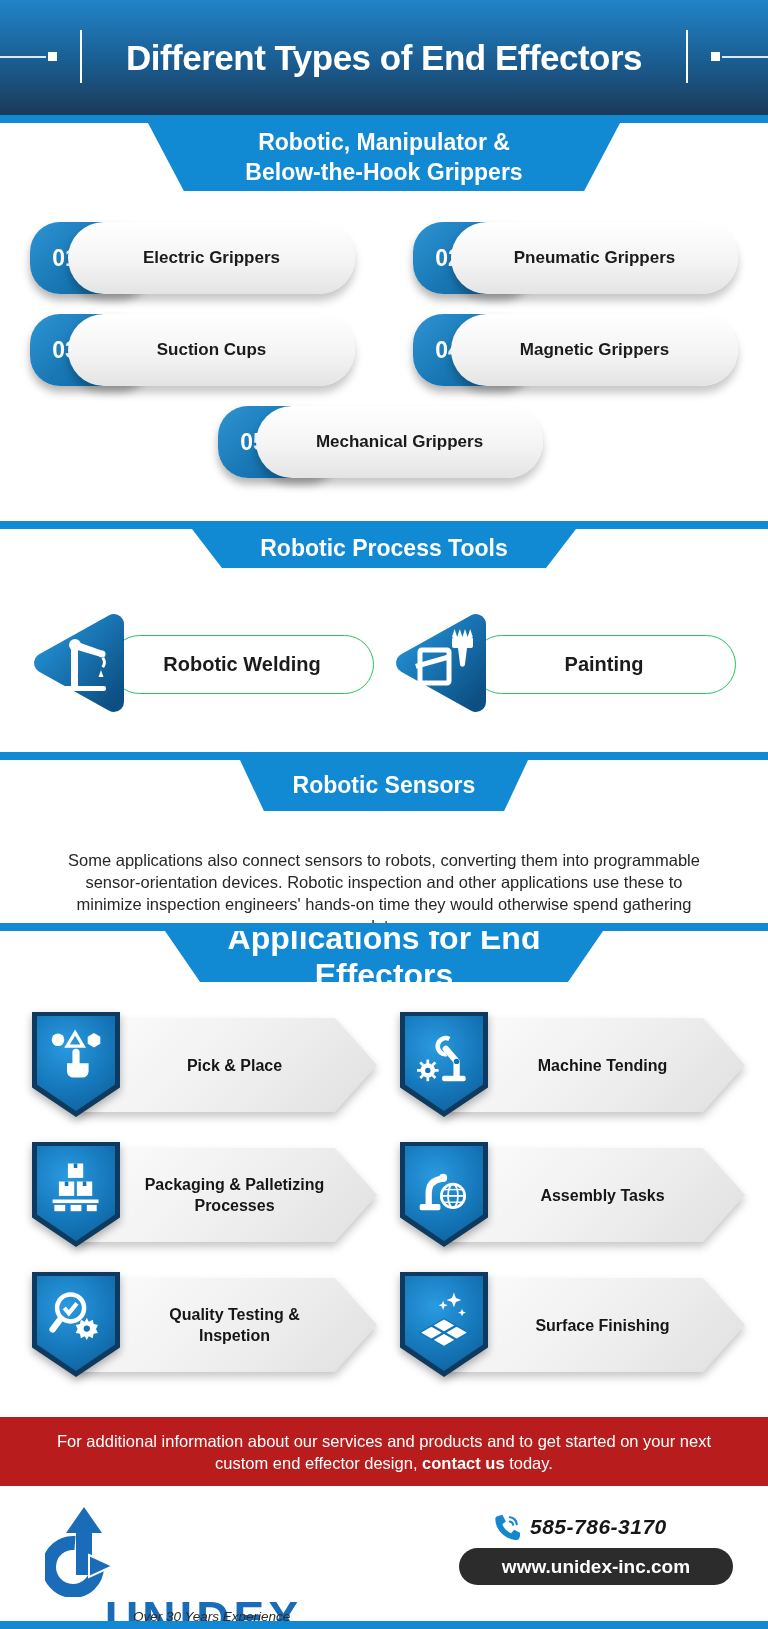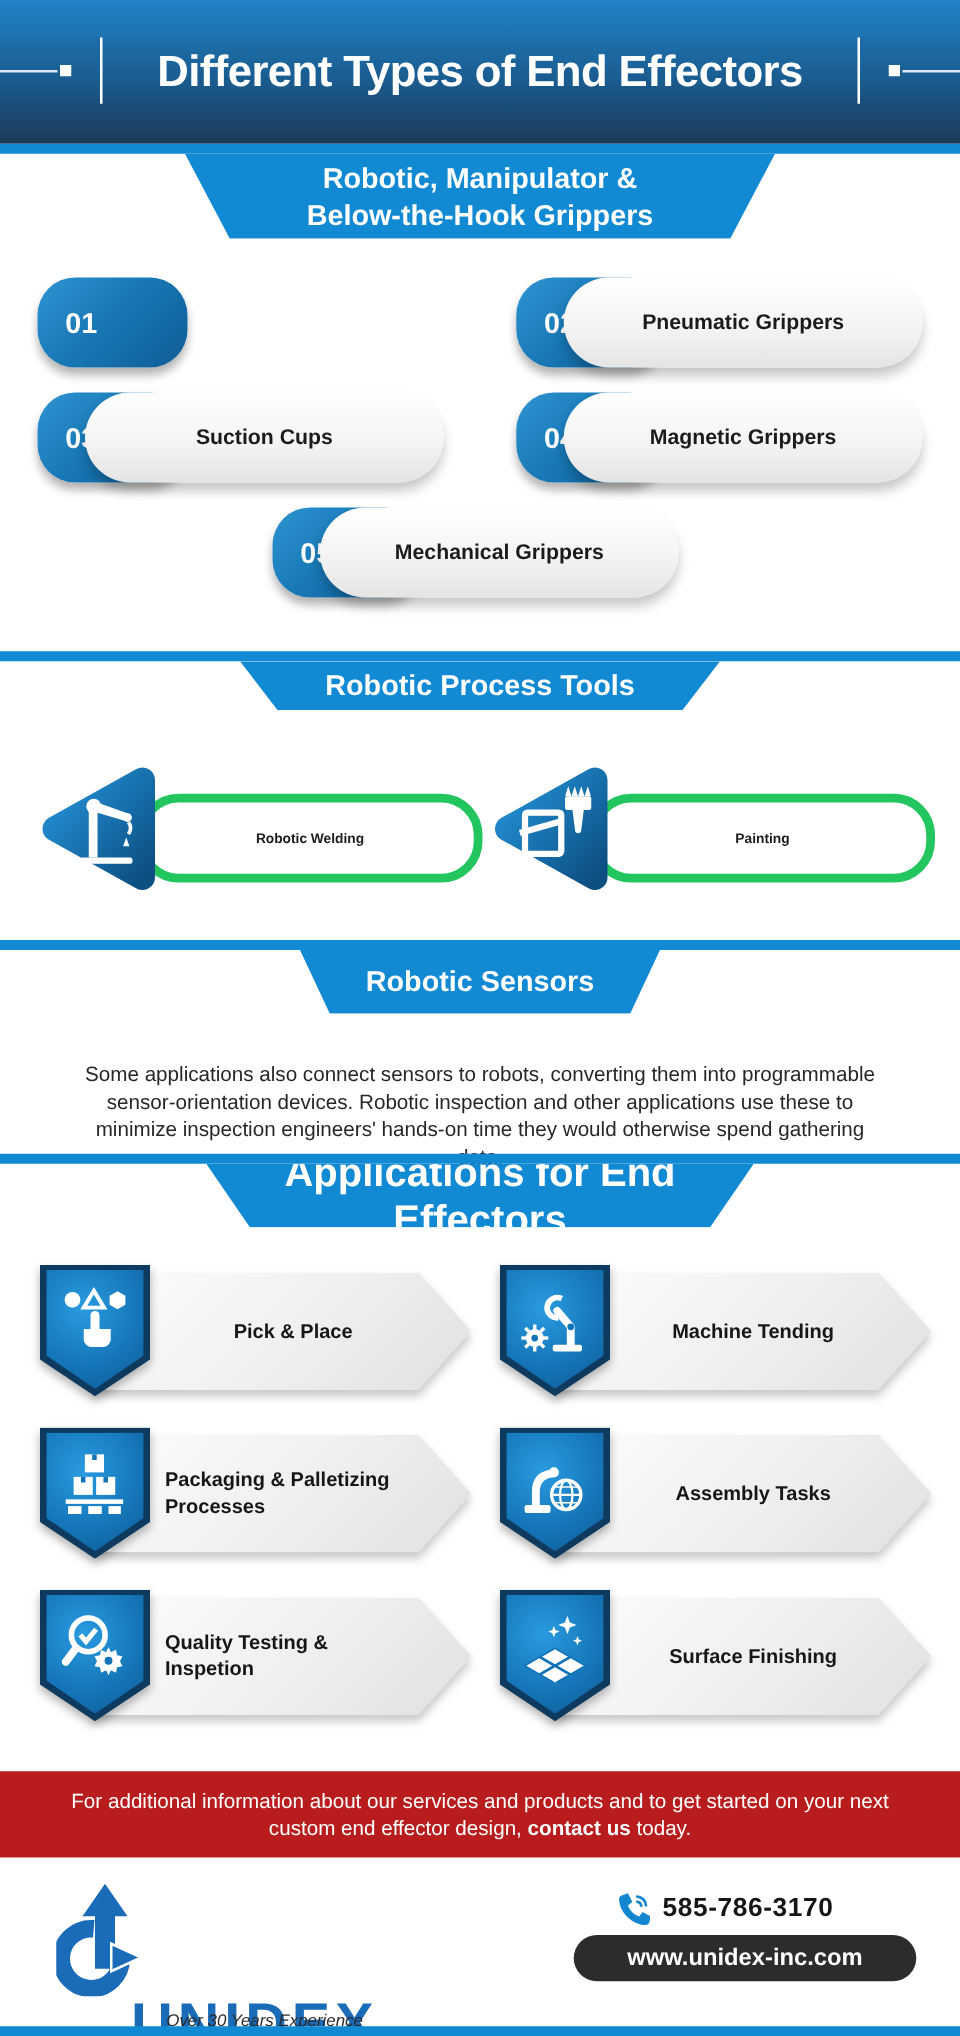--- a/index.html
+++ b/index.html
@@ -36,36 +36,36 @@
   .pill-num span{position:absolute;left:4px;top:0;width:62px;height:72px;display:flex;
             align-items:center;justify-content:center;color:#fff;font-size:23px;font-weight:700;}
   .pill-body{position:absolute;left:38px;top:0;right:0;height:72px;border-radius:36px;
             background:linear-gradient(180deg,#ffffff 0%,#f4f4f4 55%,#e4e4e4 100%);
             box-shadow:0 7px 9px rgba(0,0,0,.22);
             display:flex;align-items:center;justify-content:center;
             font-size:17px;font-weight:700;color:#1b1b1b;}
   
   .process{position:absolute;width:350px;height:110px;}
   .process-pill{position:absolute;left:82px;top:27px;width:262px;height:57px;
-            border:7px solid #22c55e;border-radius:33px;background:#fff;
+            border:1px solid #22c55e;border-radius:33px;background:#fff;
             display:flex;align-items:center;justify-content:center;
-            font-size:11px;font-weight:700;color:#1b1b1b;}
+            font-size:20px;font-weight:700;color:#1b1b1b;}
   .process-tri{position:absolute;left:0;top:0;}
   
   .paragraph{position:absolute;left:56px;top:832px;width:656px;text-align:center;
              font-size:16.5px;line-height:22px;color:#272727;}
   
   .app{position:absolute;width:345px;height:105px;}
   .app-arrow{position:absolute;left:44px;top:6px;width:301px;height:94px;
              filter:drop-shadow(0 5px 4px rgba(0,0,0,.22));}
   .app-arrow-shape{position:absolute;inset:0;
              background:linear-gradient(135deg,#fdfdfd 0%,#efefef 55%,#e0e0e0 100%);
              clip-path:polygon(0 0,86% 0,100% 50%,86% 100%,0 100%);}
   .app-label{position:absolute;left:44px;top:6px;width:301px;height:94px;display:flex;
-             align-items:center;justify-content:center;
+             align-items:center;justify-content:center;text-align:center;
              padding:0 40px 0 56px;box-sizing:border-box;
              font-size:16px;line-height:21px;font-weight:700;color:#161616;}
   .app-badge{position:absolute;left:0;top:0;width:88px;height:105px;
              filter:drop-shadow(0 4px 4px rgba(0,0,0,.3));}
   .badge-back{position:absolute;inset:0;background:#0d3a5e;
              clip-path:polygon(0 0,100% 0,100% 72%,50% 100%,0 72%);}
   .badge-front{position:absolute;inset:4px 5px 6px 5px;
              background:radial-gradient(circle at 38% 32%,#2a9ae0 0%,#1577ba 55%,#0e5a94 100%);
              clip-path:polygon(0 0,100% 0,100% 72%,50% 100%,0 72%);}
   .badge-icon{position:absolute;left:17px;top:14px;}
@@ -74,21 +74,21 @@
        display:flex;flex-direction:column;align-items:center;justify-content:center;
        color:#fff;font-size:16.5px;line-height:22px;text-align:center;}
   .cta b{font-weight:700;}
   
   .logo{position:absolute;left:45px;top:1505px;width:290px;height:95px;}
   .logo-mark{position:absolute;left:0;top:0;}
   .logo-text{position:absolute;left:60px;top:38px;font-size:46px;font-weight:700;
              color:#1b6cb8;letter-spacing:4px;margin-top:48px;}
   .logo-tag{position:absolute;left:88px;top:92px;font-size:13.5px;font-style:italic;
             color:#2b2b2b;white-space:nowrap;margin-top:12px;}
-  .phone-row{position:absolute;left:494px;top:1514px;display:flex;align-items:center;gap:10px;}
+  .phone-row{position:absolute;left:494px;top:1514px;display:flex;align-items:center;gap:10px;font-style:italic;}
   .phone-number{font-size:21px;font-weight:700;color:#161616;letter-spacing:.5px;}
   .site-pill{position:absolute;left:459px;top:1548px;width:274px;height:37px;border-radius:19px;
              background:#2c2c2c;display:flex;align-items:center;justify-content:center;
              color:#fff;font-size:19px;font-weight:700;}
   .bottom-strip{position:absolute;left:0;top:1621px;width:768px;height:8px;background:#1189d3;}
 </style>
 </head>
 <body>
 
 <div id="page">
@@ -115,20 +115,21 @@
   <div class="strip" style="top:115px"></div>
   <div class="trap trap1">
     <div>Robotic, Manipulator &amp;</div>
     <div>Below-the-Hook Grippers</div>
   </div>
 
   <div class="pill" style="left:30px;top:222px">
     <div class="pill-num">
         <span>01</span>
       </div>
+    <div class="pill-body">Electric Grippers</div>
   </div>
   <div class="pill" style="left:413px;top:222px">
     <div class="pill-num">
         <span>02</span>
       </div>
     <div class="pill-body">Pneumatic Grippers</div>
   </div>
   <div class="pill" style="left:30px;top:314px">
     <div class="pill-num">
         <span>03</span>

